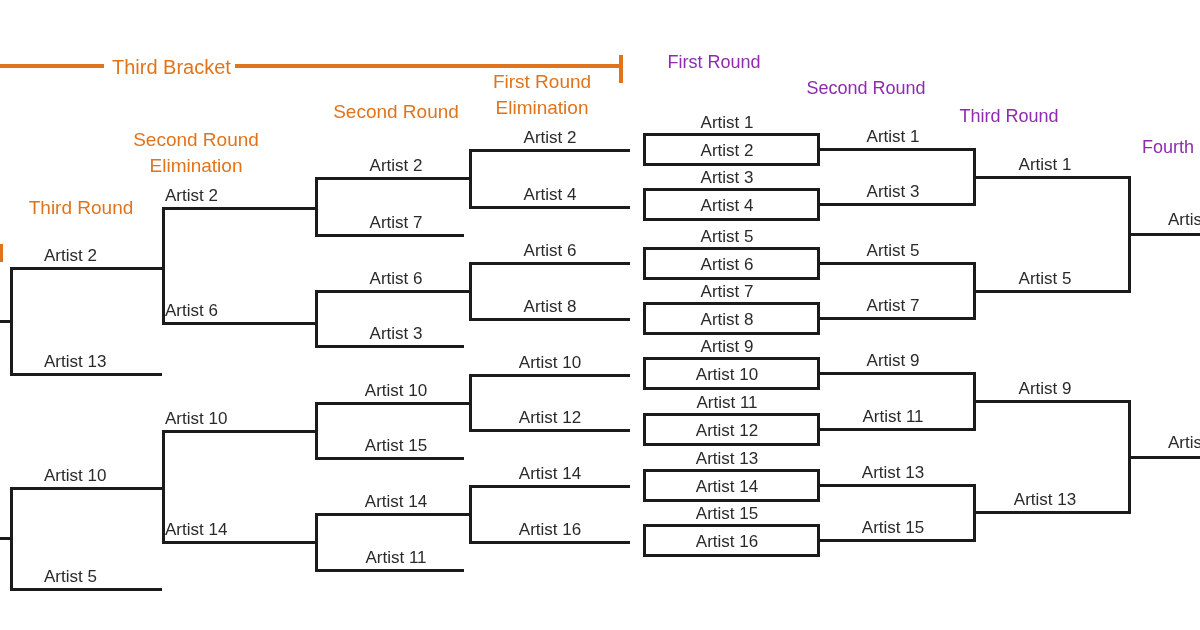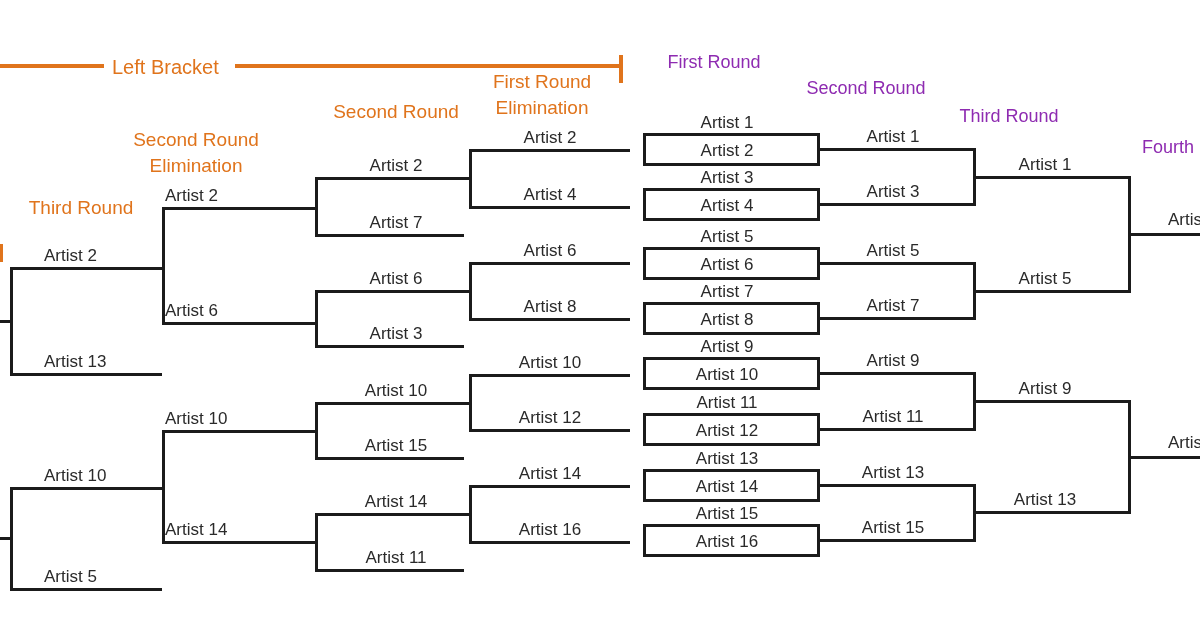--- a/index.html
+++ b/index.html
@@ -19,21 +19,21 @@
   .banner-line{position:absolute;height:4px;background:#e0741c;}
   .banner-tick{position:absolute;width:4px;height:28px;background:#e0741c;}
   .frag{position:absolute;background:#e0741c;}
 </style>
 </head>
 <body>
 
 <div id="stage">
 
   <div class="banner-line" style="left:0;top:64px;width:104px"></div>
-  <div class="banner-label" style="left:112px;top:55px">Left Bracket</div>
+  <div class="banner-label" style="left:112px;top:55px">Third Bracket</div>
   <div class="banner-line" style="left:235px;top:64px;width:385px"></div>
   <div class="banner-tick" style="left:619px;top:55px"></div>
 
   <div class="frag" style="left:0;top:244px;width:3px;height:18px"></div>
 
   <div class="hdr orange c" style="left:81px;top:195px">Third Round</div>
   <div class="hdr orange c" style="left:196px;top:127px">
     <div>Second Round</div>
     <div>Elimination</div>
   </div>

